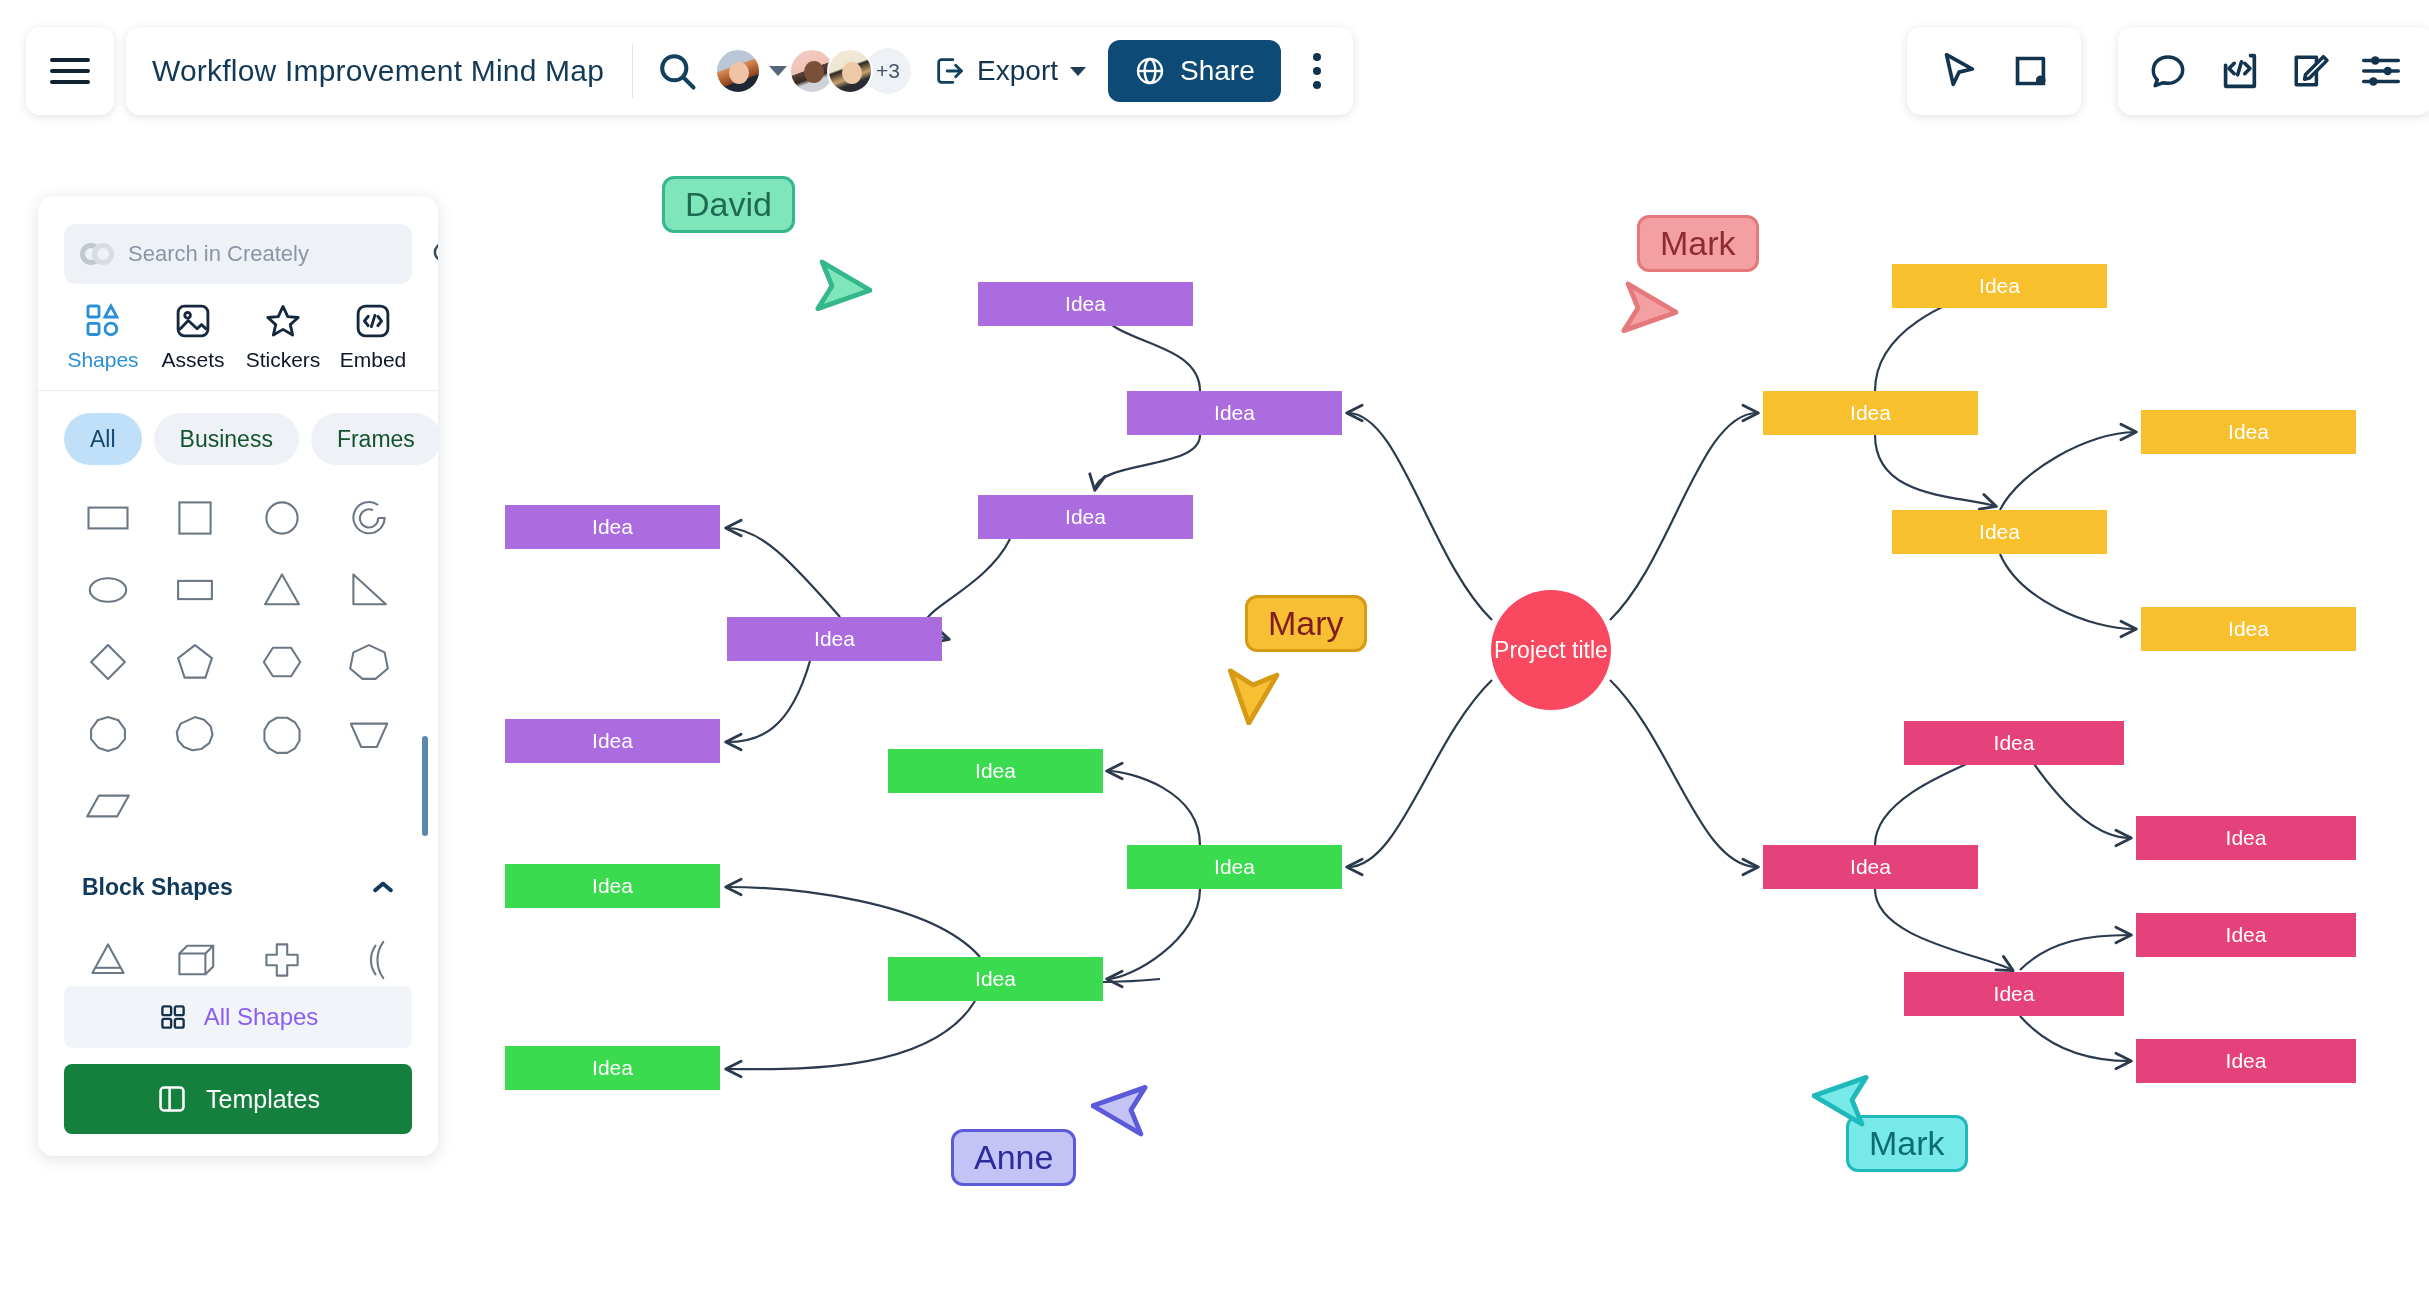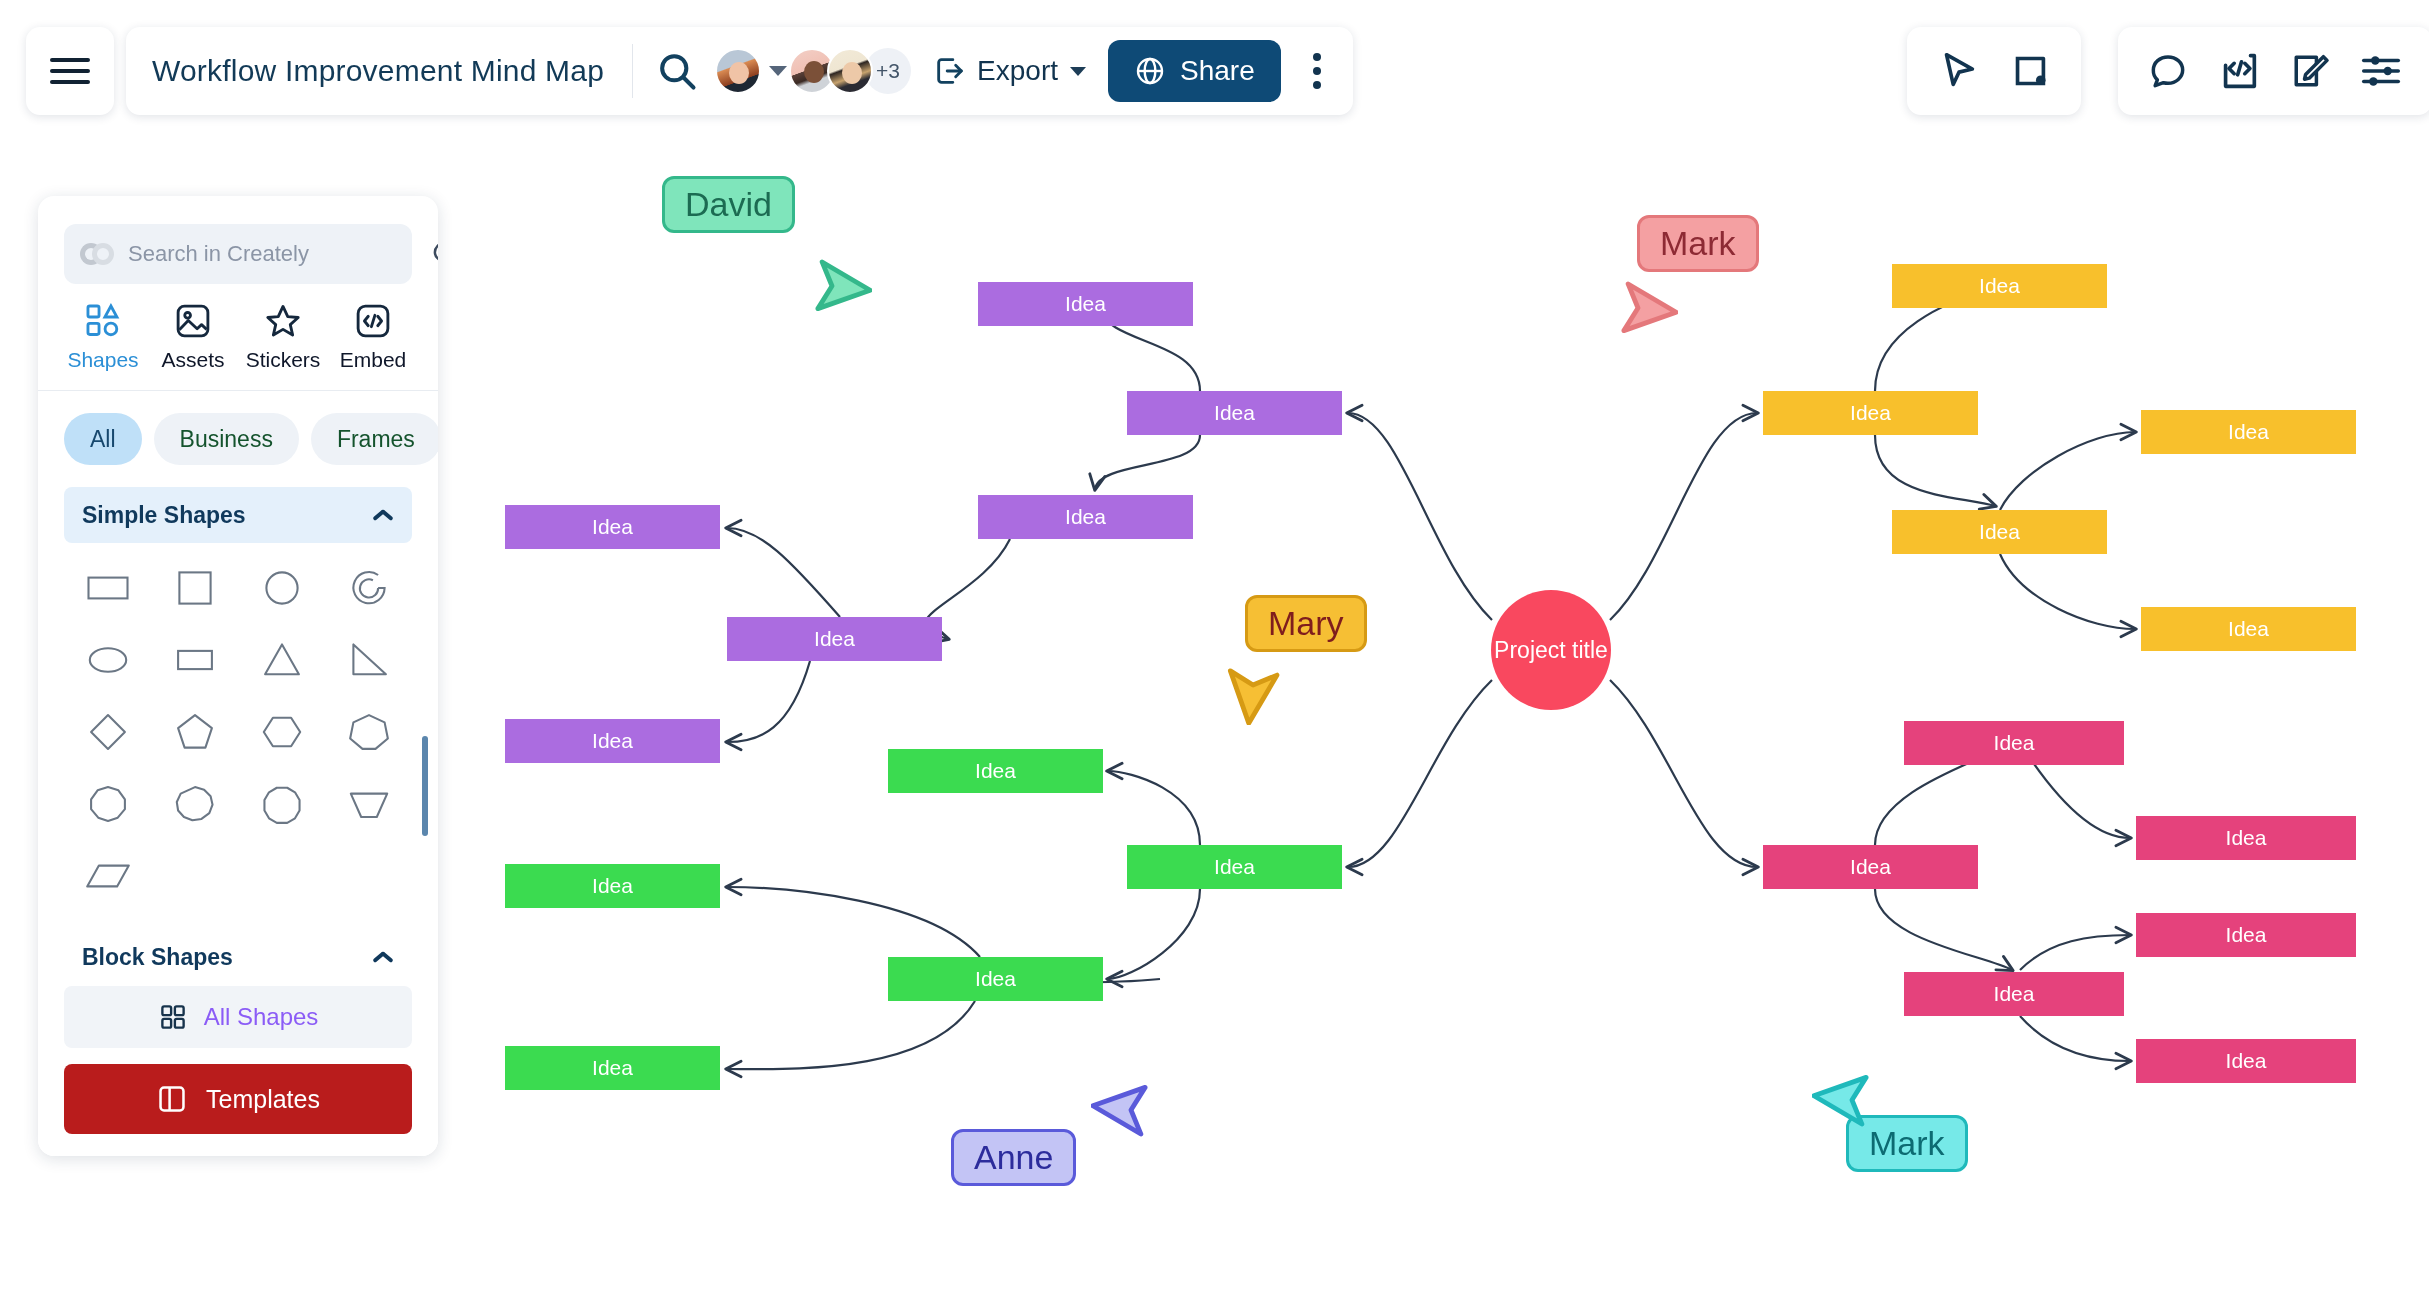--- a/index.html
+++ b/index.html
@@ -131,21 +131,21 @@
     position:absolute; right: 10px; top: 540px; width: 6px; height: 100px;
     background:#5b86ad; border-radius: 3px;
   }
 
   .panel-bottom { position:absolute; left:0; right:0; bottom: 0; padding: 0 26px 22px 26px; background:#fff;}
   .allshapes {
     height: 62px; background:#f1f4f8; border-radius: 8px; display:flex;align-items:center;
     justify-content:center; gap:16px; font-size:24px; color:#8b5cf6; cursor:pointer;
   }
   .templates {
-    margin-top: 16px; height: 70px; background:#b91c1c; border-radius: 8px; display:flex;
+    margin-top: 16px; height: 70px; background:#15803d; border-radius: 8px; display:flex;
     align-items:center; justify-content:center; gap:18px; font-size:25px; color:#fff; cursor:pointer;
   }
 
   
   #canvas { position:absolute; inset:0; }
   .node {
     position:absolute; display:flex; align-items:center; justify-content:center;
     color:#fff; font-size: 21px; cursor:pointer;
   }
   .root-node {
@@ -314,24 +314,20 @@
       </div>
     </div>
     <div class="panel-div"></div>
 
     <div class="chips">
       <div class="chip active">All</div>
       <div class="chip">Business</div>
       <div class="chip">Frames</div>
     </div>
 
-    <div class="sec-head">
-      <span>Simple Shapes</span>
-      <span class="chev"></span>
-    </div>
 
     <div class="shape-grid">
       <div class="shape-cell">
           <svg width="52" height="52" viewBox="0 0 40 40" fill="none" stroke="#6b7785" stroke-width="1.6">
             <rect x="5" y="12" width="30" height="16"></rect>
           </svg>
         </div>
       <div class="shape-cell">
           <svg width="52" height="52" viewBox="0 0 40 40" fill="none" stroke="#6b7785" stroke-width="1.6">
             <rect x="8" y="8" width="24" height="24"></rect>

